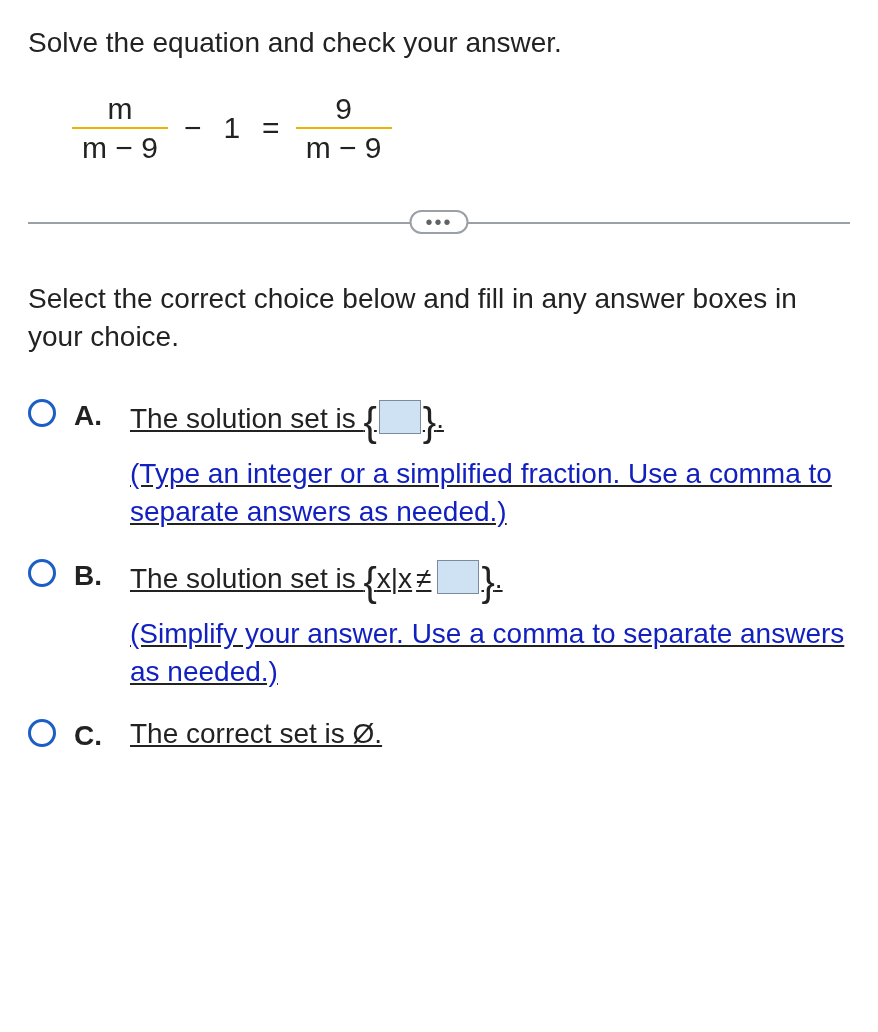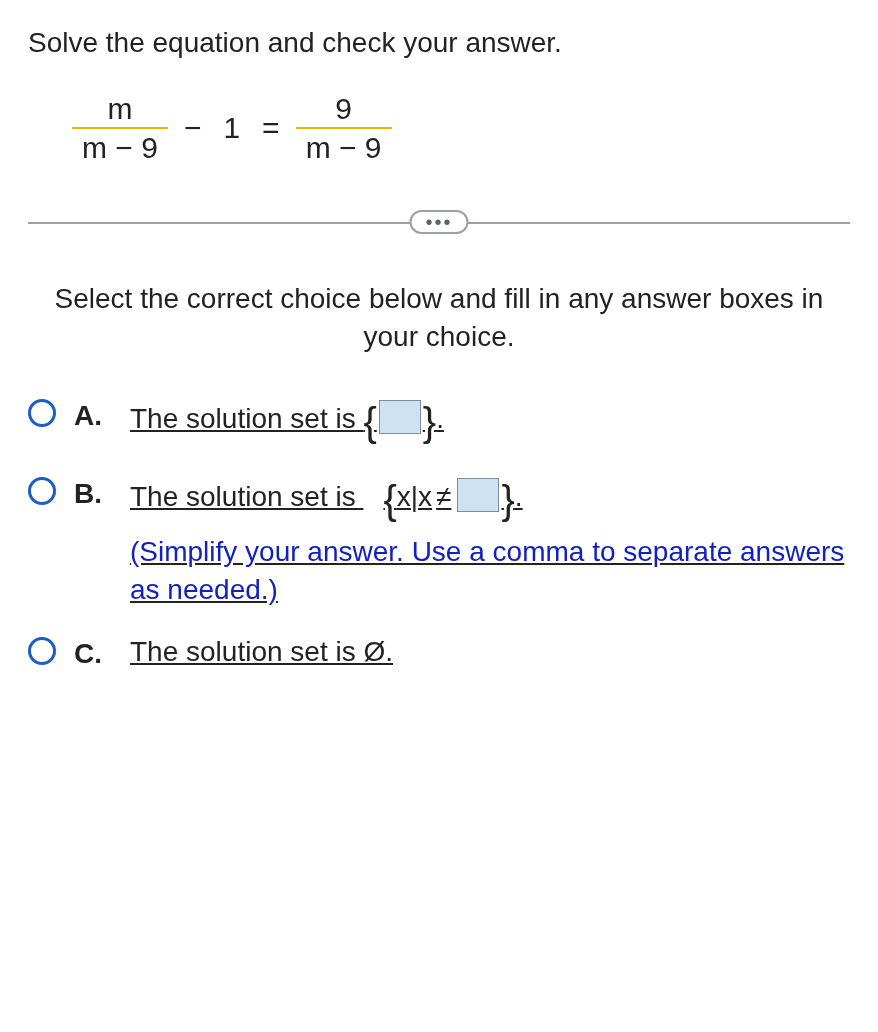--- a/index.html
+++ b/index.html
@@ -57,21 +57,21 @@
     padding: 1px 14px;
     color: #5f6368;
     font-size: 20px;
     letter-spacing: 2px;
     line-height: 1;
     display: flex;
     align-items: center;
     height: 24px;
   }
 
-  .instr { margin: 20px 0 40px 0; text-align: center; }
+  .instr { margin: 20px 0 40px 0; }
 
   .choices { }
   .choice {
     display: flex;
     align-items: flex-start;
     gap: 18px;
     margin: 24px 0;
   }
   .radio {
     width: 28px; height: 28px;
@@ -96,21 +96,21 @@
 
   .answer-box {
     display: inline-block;
     width: 42px; height: 34px;
     background: #cfe2f3;
     border: 1px solid #7a8aa0;
     vertical-align: -6px;
     margin: 0 2px;
   }
   .brace { font-size: 40px; vertical-align: -8px; }
-  .setnot { display: inline; margin-left: 20px; }
+  .setnot { display: inline; }
 </style>
 </head>
 <body>
 
 <div class="prompt">Solve the equation and check your answer.</div>
 
 <div class="equation">
   <span class="frac">
     <span class="num">m</span>
     <span class="den">m − 9</span>
@@ -131,33 +131,34 @@
 
 <div class="instr">Select the correct choice below and fill in any answer boxes in your choice.</div>
 
 <div class="choices">
 
   <div class="choice">
     <div class="radio"></div>
     <div class="choice-label">A.</div>
     <div class="choice-body">
       <span>The solution set is </span><span class="brace">{</span><span class="answer-box"></span><span class="brace">}</span><span>.</span>
+      <div class="hint">(Type an integer or a simplified fraction. Use a comma to separate answers as needed.)</div>
     </div>
   </div>
 
   <div class="choice">
     <div class="radio"></div>
     <div class="choice-label">B.</div>
     <div class="choice-body">
       <span>The solution set is </span><span class="setnot"><span class="brace">{</span><span>x|x</span><span style="padding:0 4px;">≠</span><span class="answer-box"></span><span class="brace">}</span></span><span>.</span>
       <div class="hint">(Simplify your answer. Use a comma to separate answers as needed.)</div>
     </div>
   </div>
 
   <div class="choice">
     <div class="radio"></div>
     <div class="choice-label">C.</div>
     <div class="choice-body">
-      <span>The solution set is Ø.</span>
+      <span>The correct set is Ø.</span>
     </div>
   </div>
 
 </div>
 
 </body></html>

